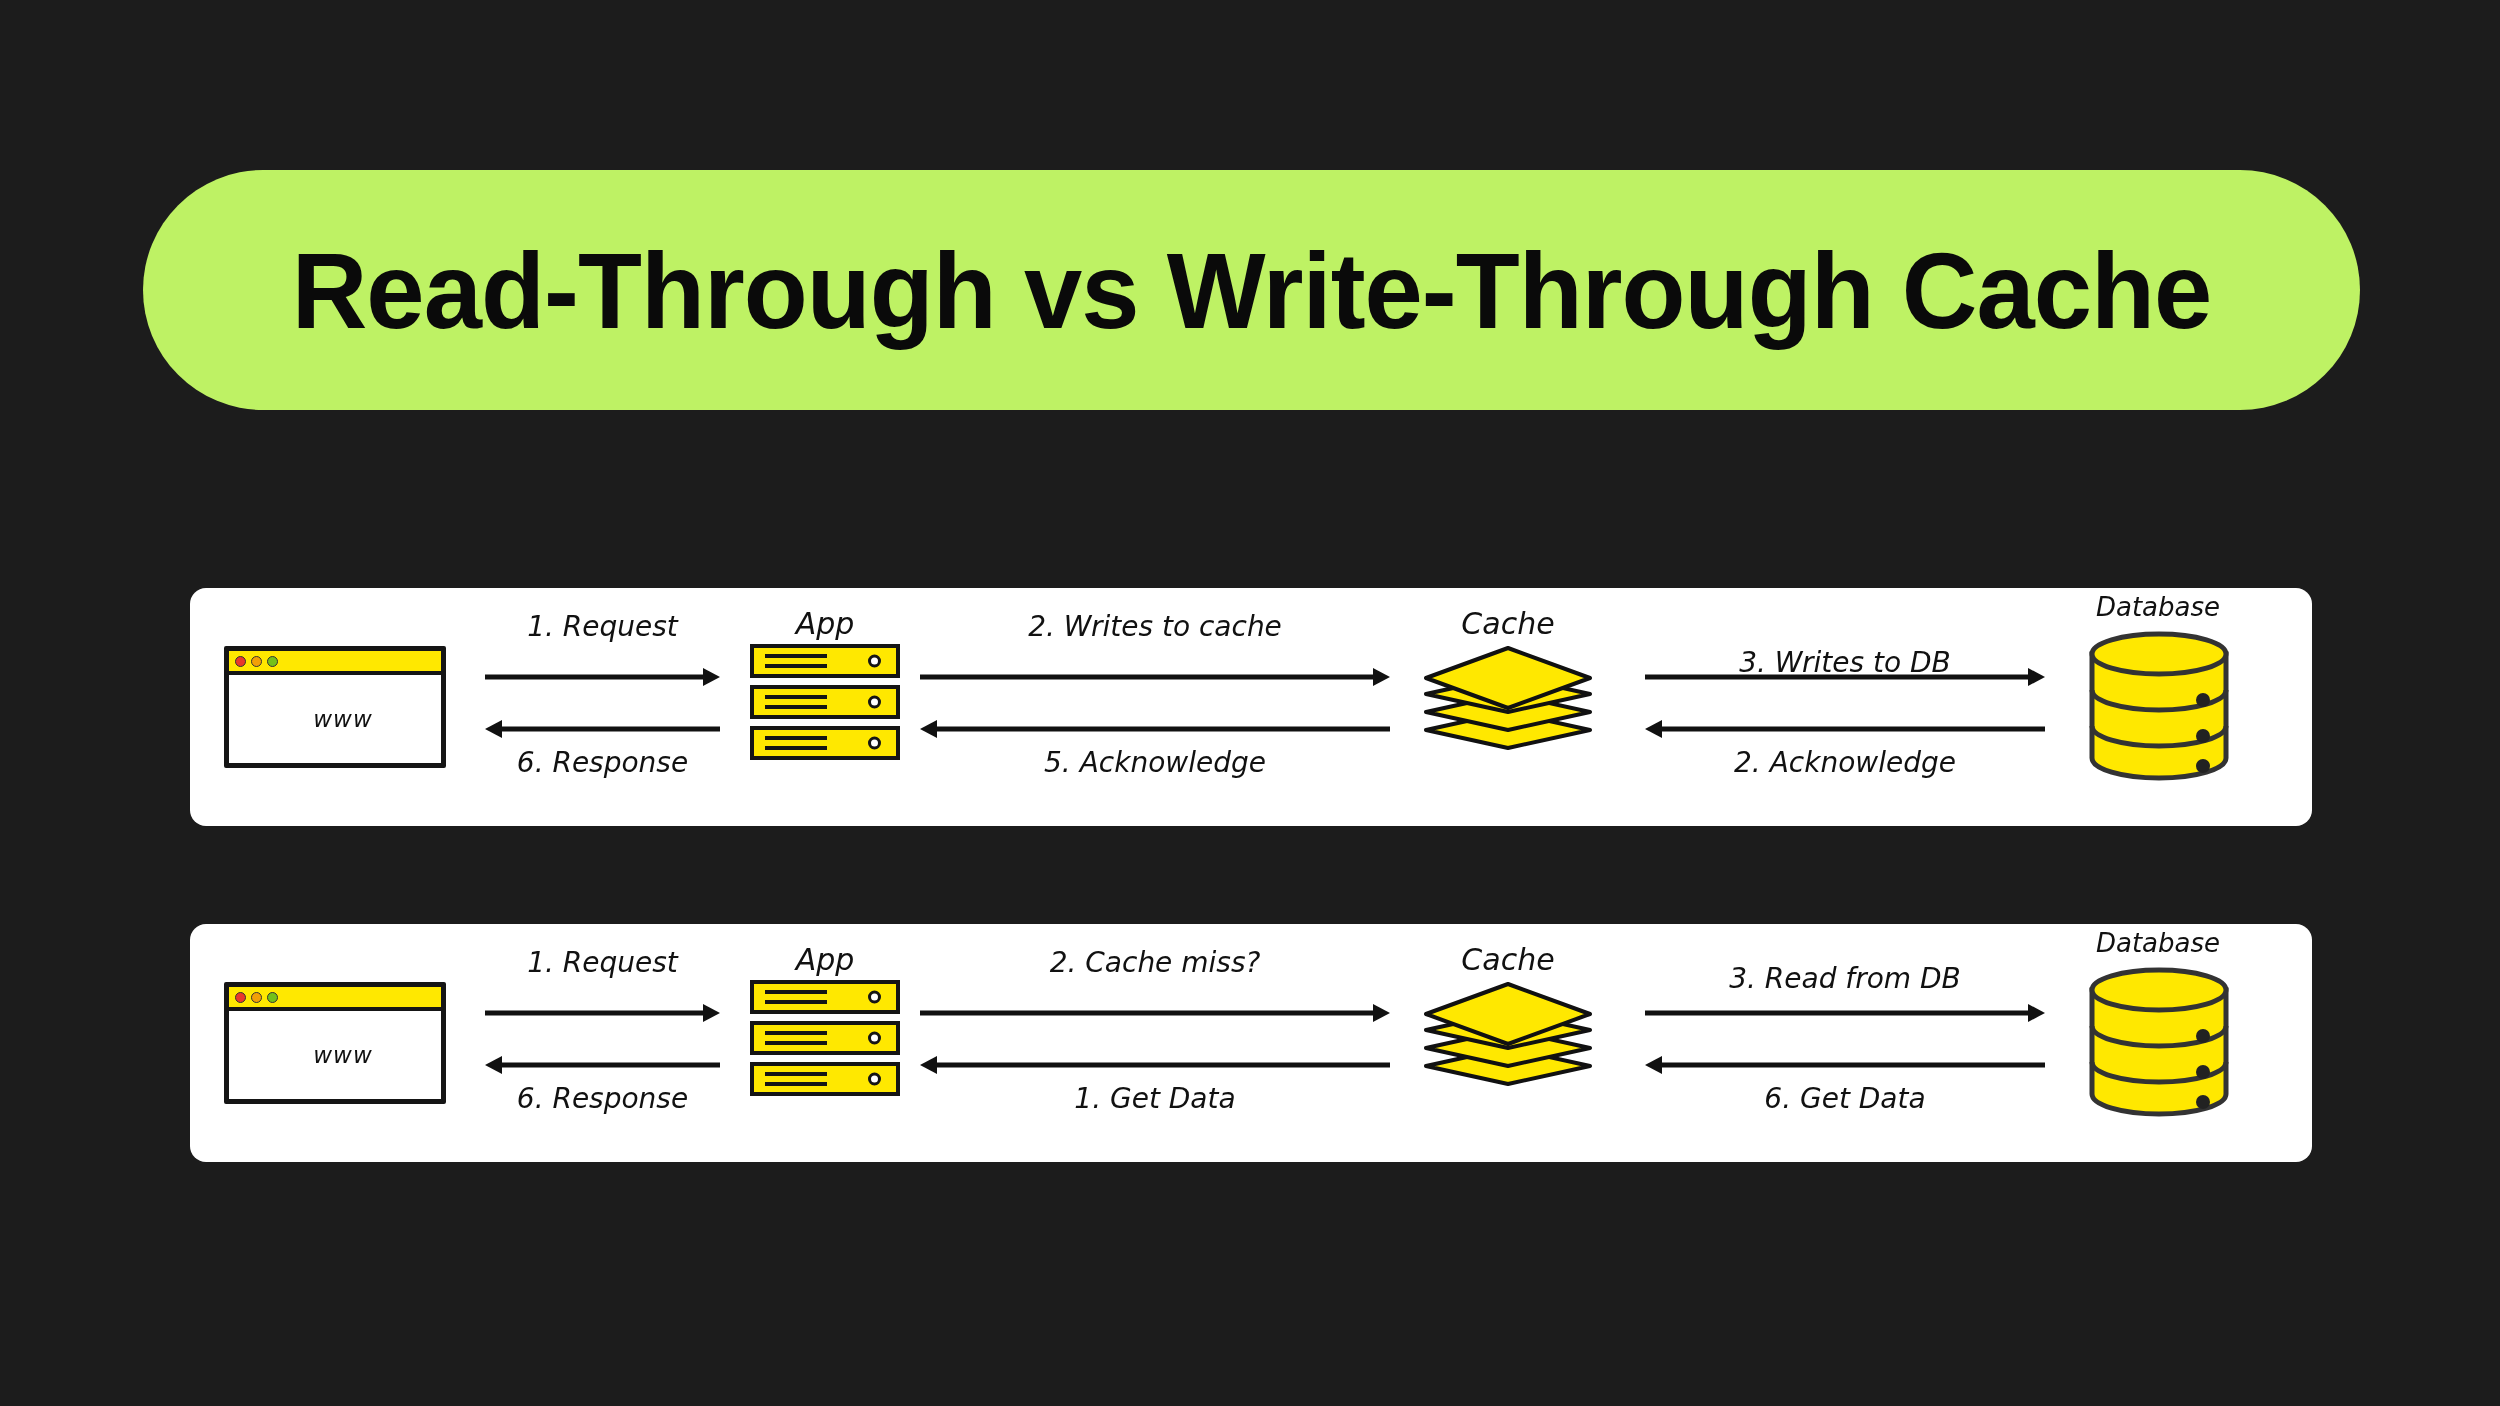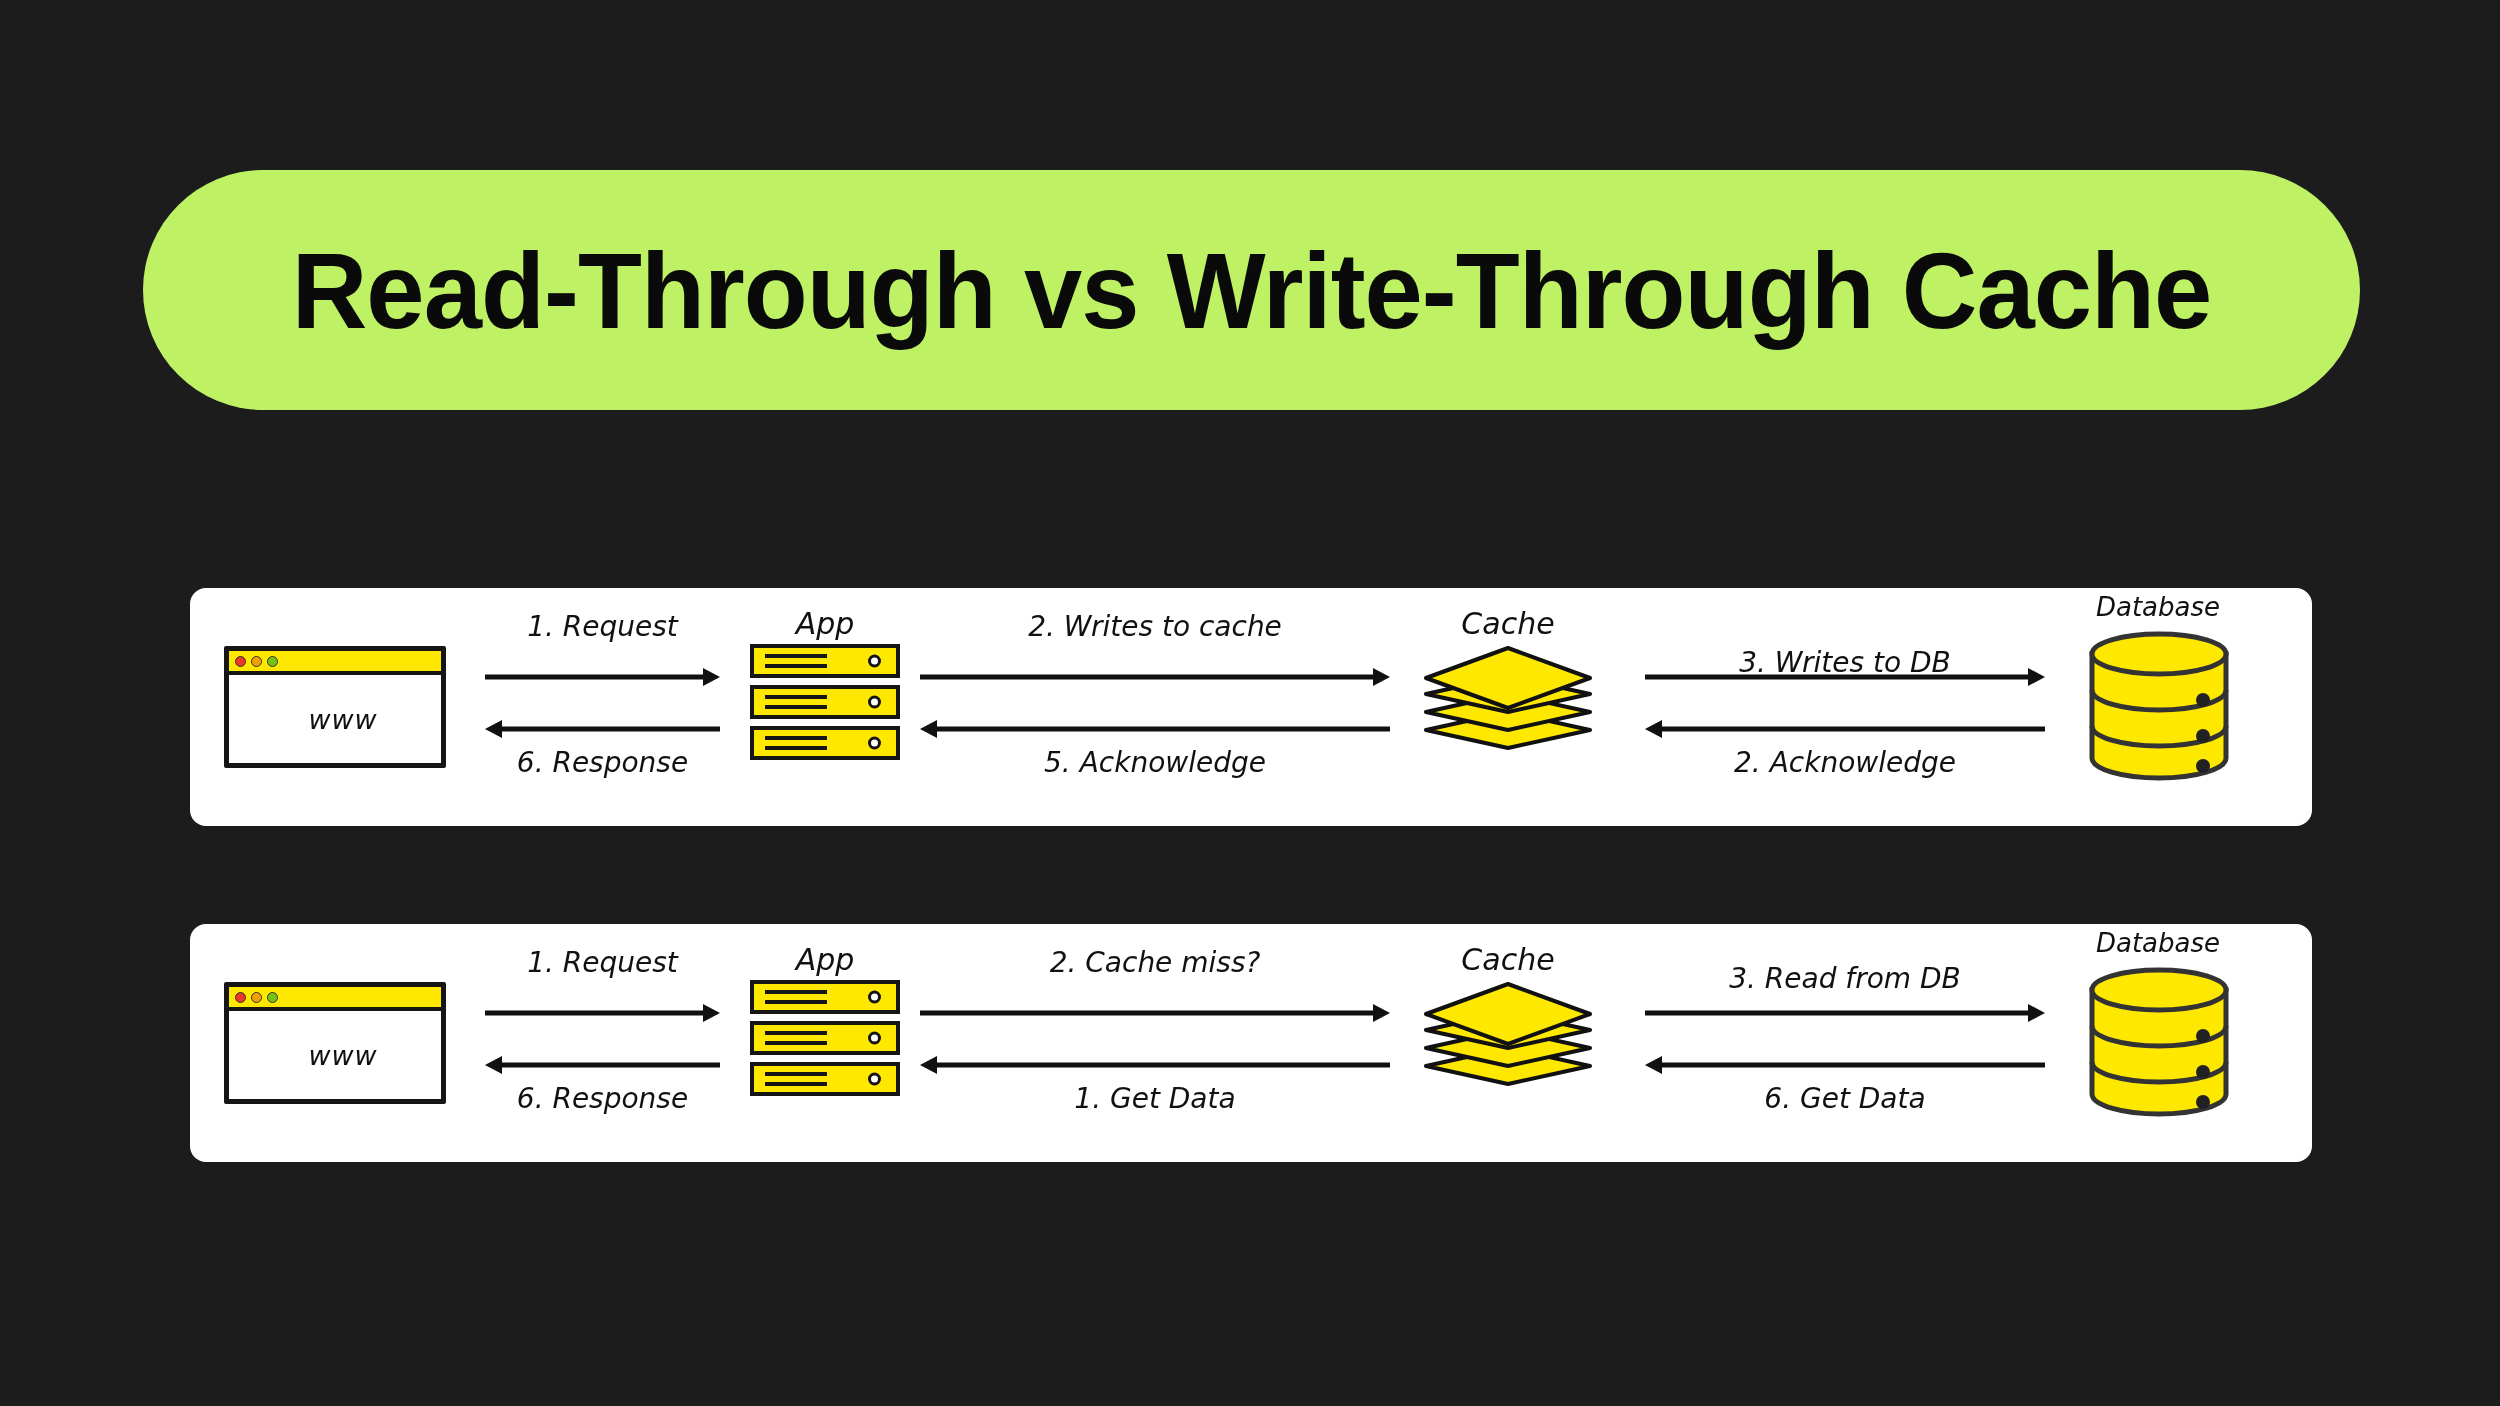--- a/index.html
+++ b/index.html
@@ -88,21 +88,21 @@
   .dot { width: 11px; height: 11px; border-radius: 50%; border: 1.5px solid #333; box-sizing: border-box; }
   .dot.red { background: #e8392b; }
   .dot.orange { background: #f2a007; }
   .dot.green { background: #74c11a; }
   .browser-body {
     height: calc(100% - 24px);
     display: flex;
     align-items: center;
     justify-content: center;
   }
-  .www-text { font-size: 27px; letter-spacing: 1px; margin-left: 16px; }
+  .www-text { font-size: 23px; letter-spacing: 1px; margin-left: 16px; }
 
   
   .app-stack {
     position: absolute;
     width: 150px;
     display: flex;
     flex-direction: column;
     gap: 7px;
   }
   .server-unit {

